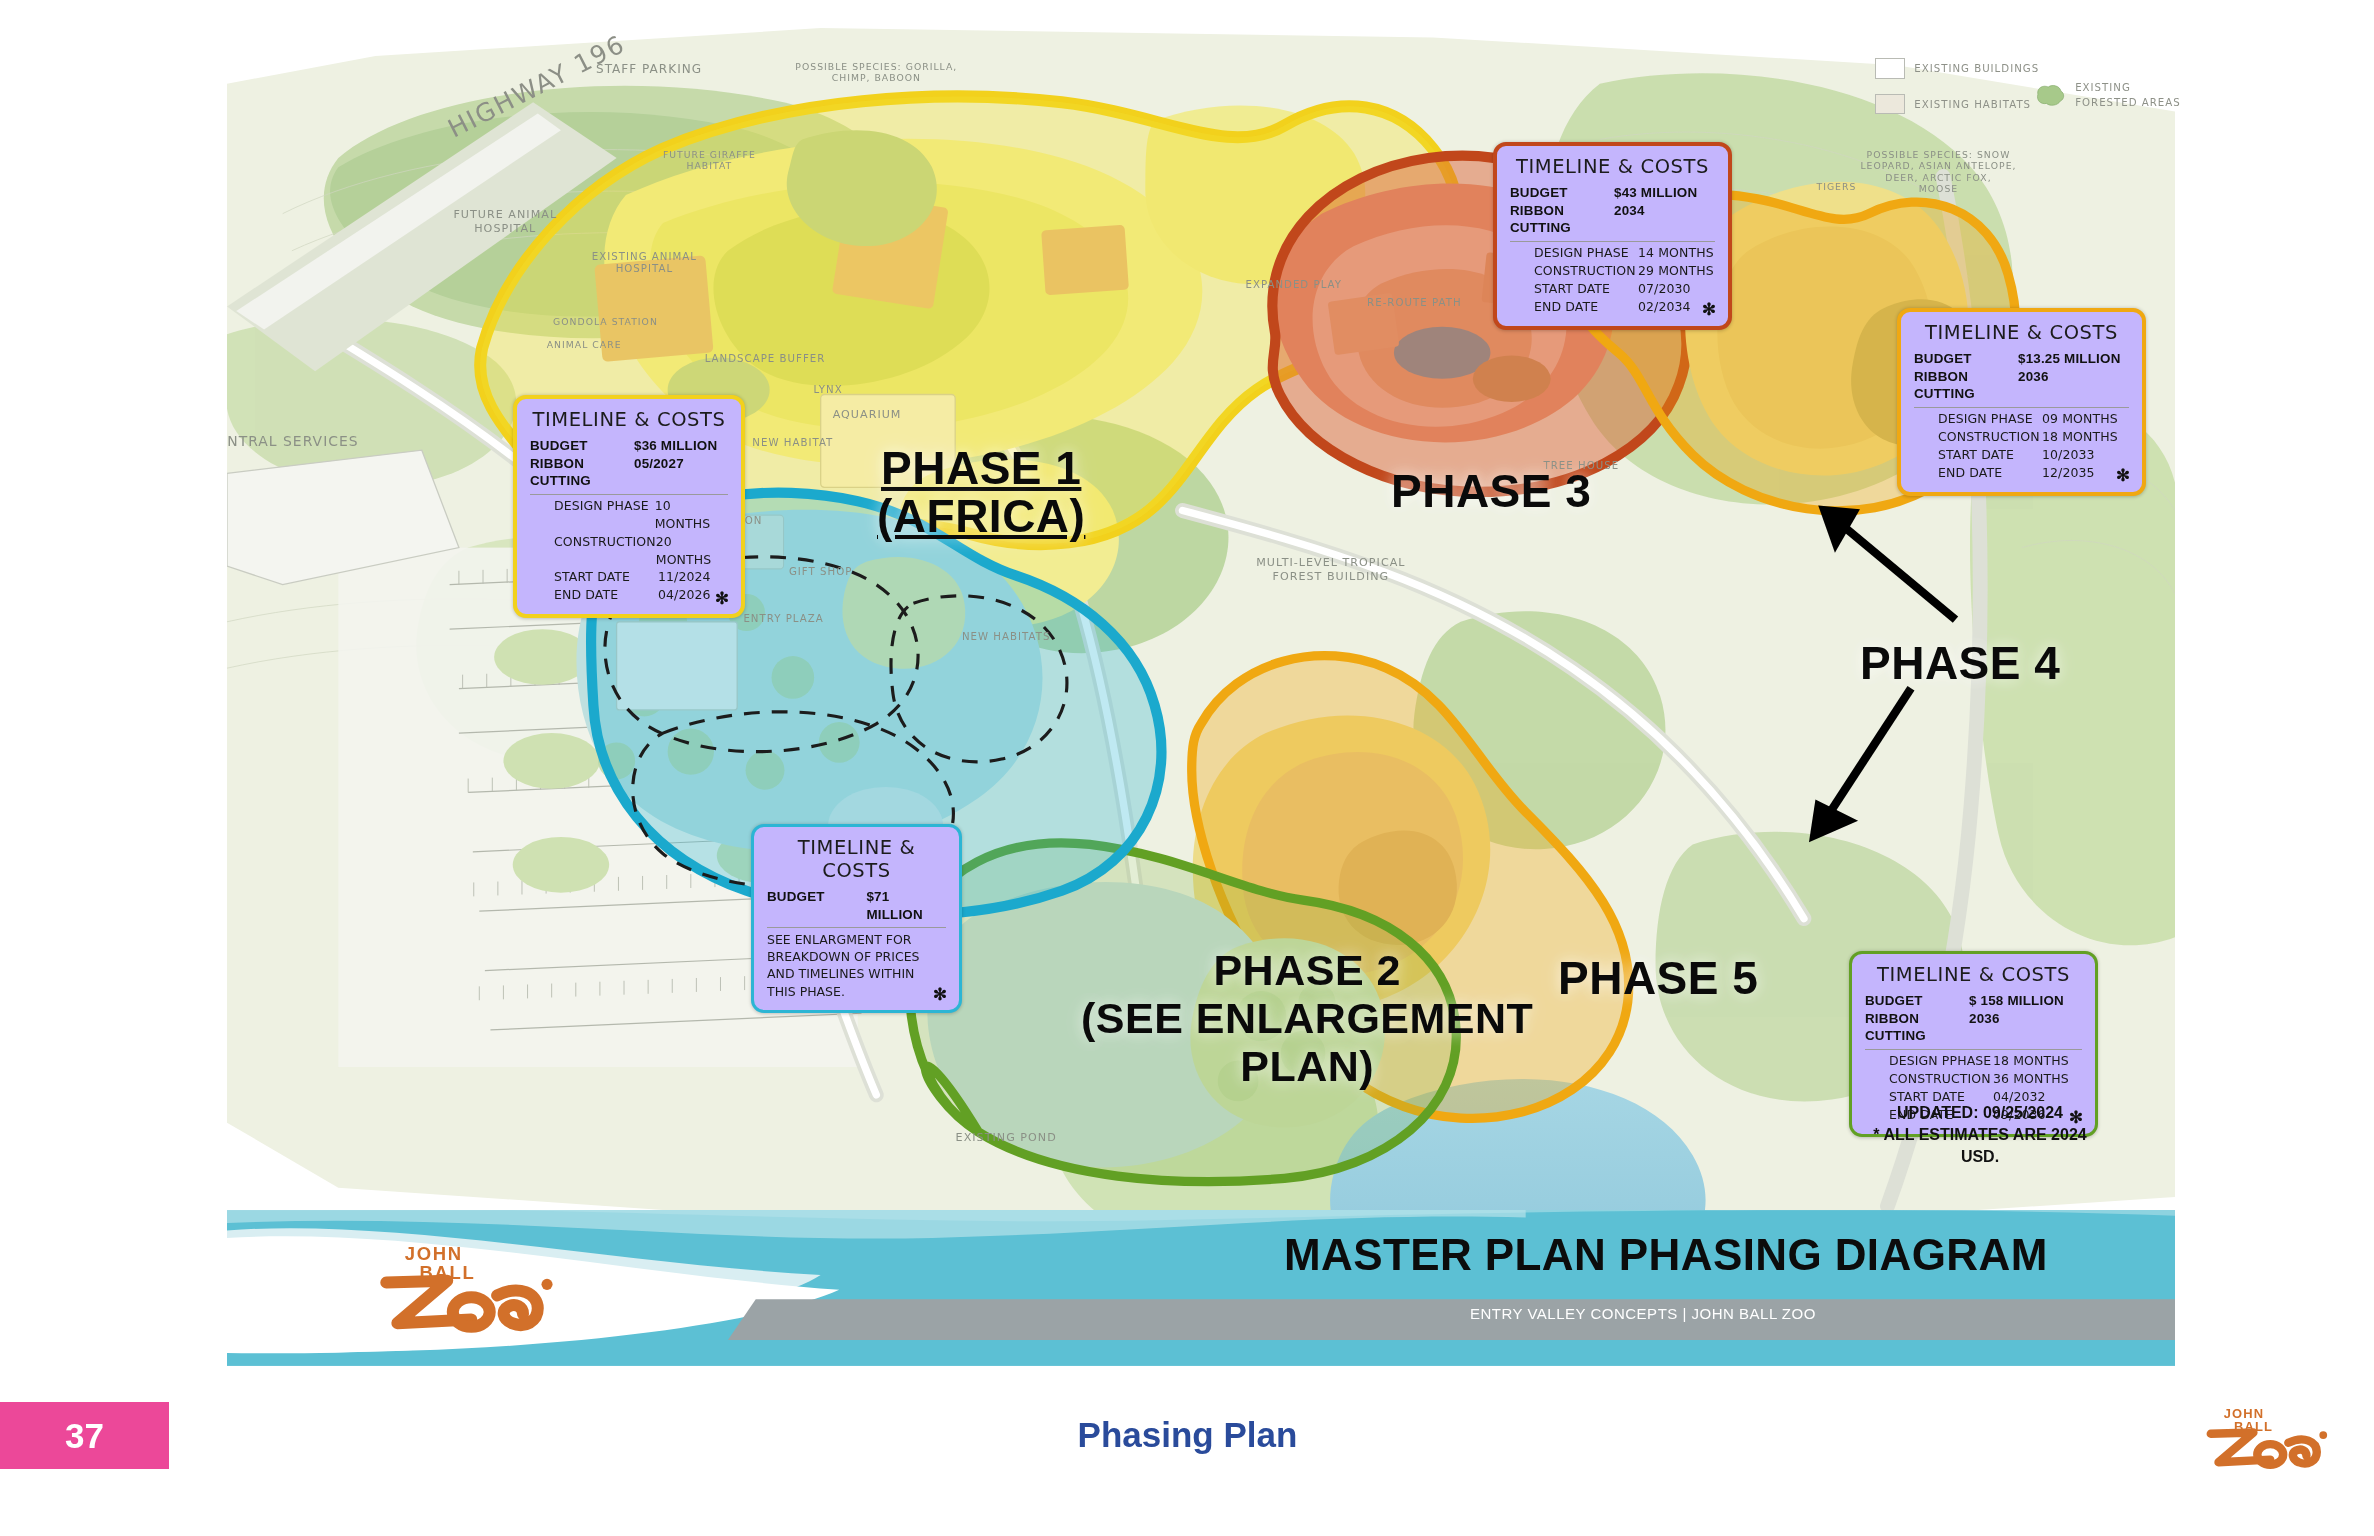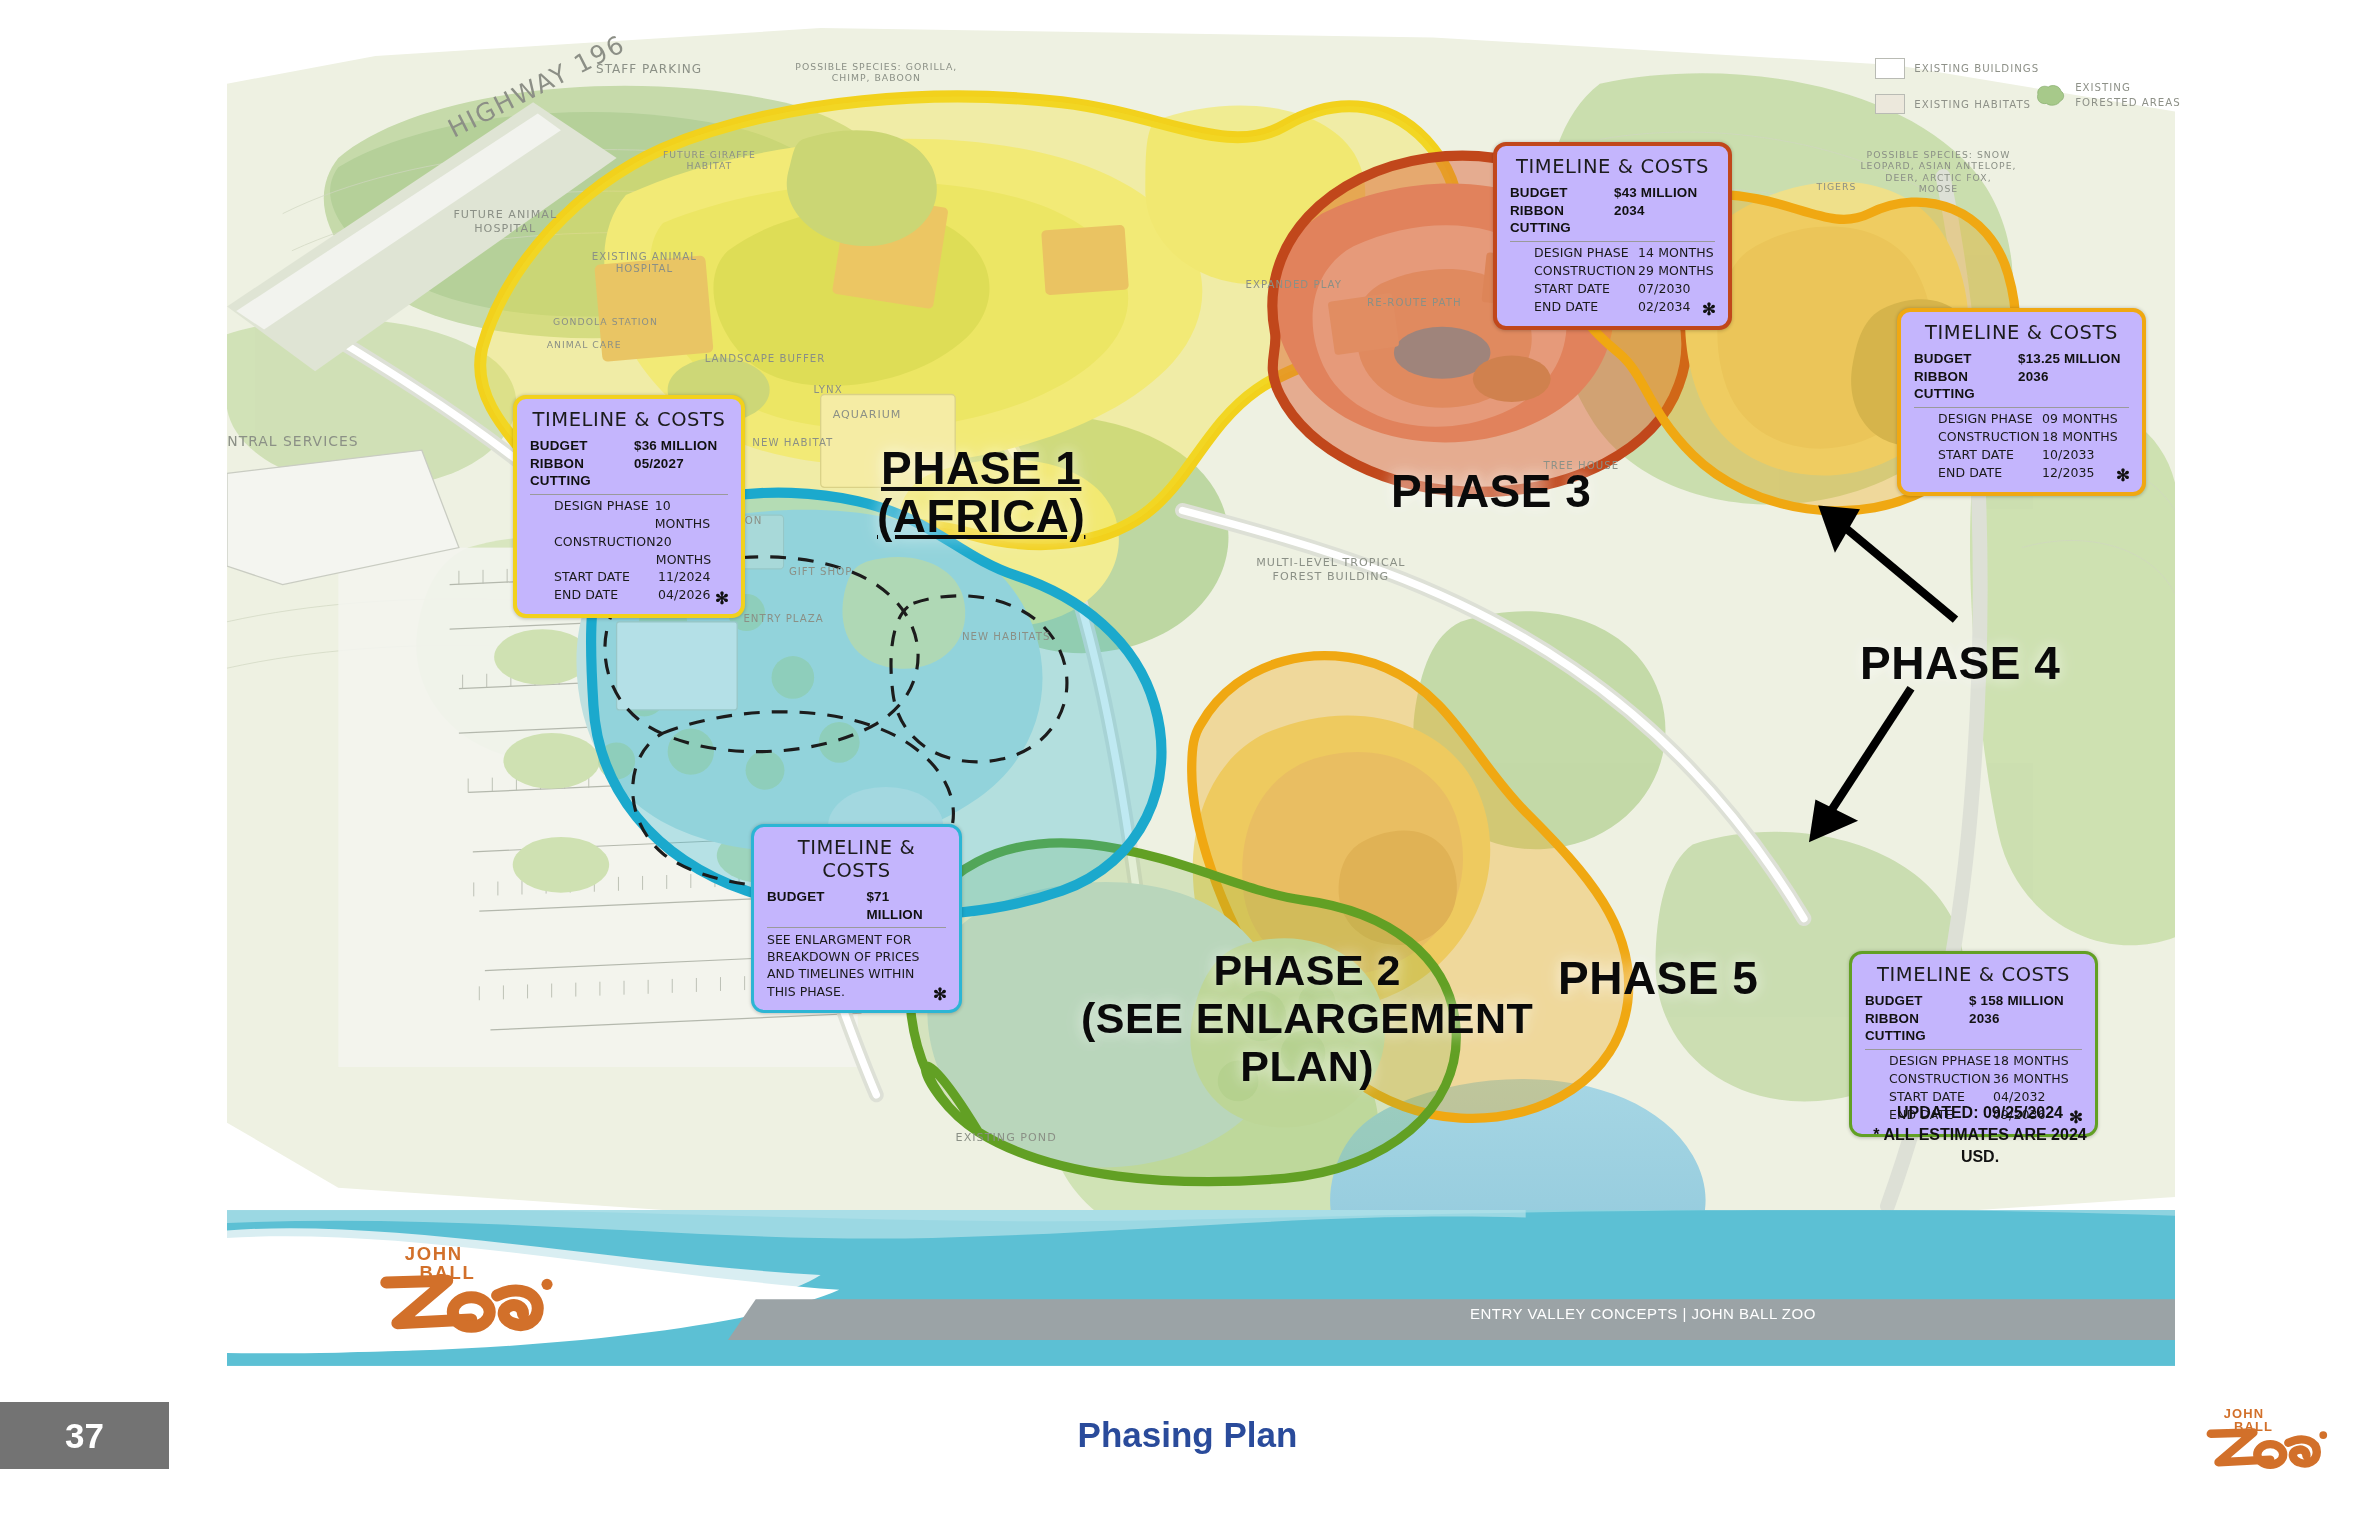--- a/index.html
+++ b/index.html
@@ -202,21 +202,21 @@
   #tessere-formerly { font-size: 14px; letter-spacing: 1.3px; color: #3a3a3a; font-weight: normal;}
   #tessere-glmv { font-size: 25px; color: #111; }
   #tessere-glmv b { font-weight: bold; }
   #tessere-glmv span { font-family: "Liberation Serif", serif; }
 
   
   #page-badge {
     position: absolute;
     left: 0; top: 1402px;
     width: 169px; height: 67px;
-    background: #737373;
+    background: #ec4899;
     display: flex; align-items: center; justify-content: center;
   }
   #page-number {
     color: #ffffff;
     font-size: 35px;
     font-weight: bold;
     font-family: "Liberation Sans", sans-serif;
   }
   #footer-title {
     position: absolute;
@@ -652,20 +652,21 @@
       <text x="32" y="22" font-family="Liberation Sans, sans-serif" font-size="20" font-weight="bold" fill="#d2702a" letter-spacing="1.8">JOHN</text>
       <text x="48" y="42" font-family="Liberation Sans, sans-serif" font-size="20" font-weight="bold" fill="#d2702a" letter-spacing="1.8">BALL</text>
       <path d="M12,46 L78,44 L24,90 L104,86" fill="none" stroke="#d2702a" stroke-width="13" stroke-linecap="round" stroke-linejoin="round"></path>
       <ellipse cx="104" cy="78" rx="20" ry="16" fill="none" stroke="#d2702a" stroke-width="13"></ellipse>
       <path d="M132,60 C156,48 176,58 176,74 C176,88 162,96 148,90 C138,86 136,76 144,72 C152,68 160,72 160,80" fill="none" stroke="#d2702a" stroke-width="13" stroke-linecap="round"></path>
       <circle cx="186" cy="48" r="6" fill="#d2702a"></circle>
     </svg>
   </div>
 
 
+  <div id="banner-title">MASTER PLAN PHASING DIAGRAM</div>
   <div id="banner-subtitle">ENTRY VALLEY CONCEPTS  |  JOHN BALL ZOO</div>
 </div>
 
 <div id="footer-title">Phasing Plan</div>
 <div id="page-badge">
   <span id="page-number">37</span>
 </div>
 <div class="jbz-logo" id="jbz-footer">
   <svg viewBox="0 0 215 105" width="139" height="72">
     <text x="32" y="22" font-family="Liberation Sans, sans-serif" font-size="20" font-weight="bold" fill="#d2702a" letter-spacing="1.8">JOHN</text>

